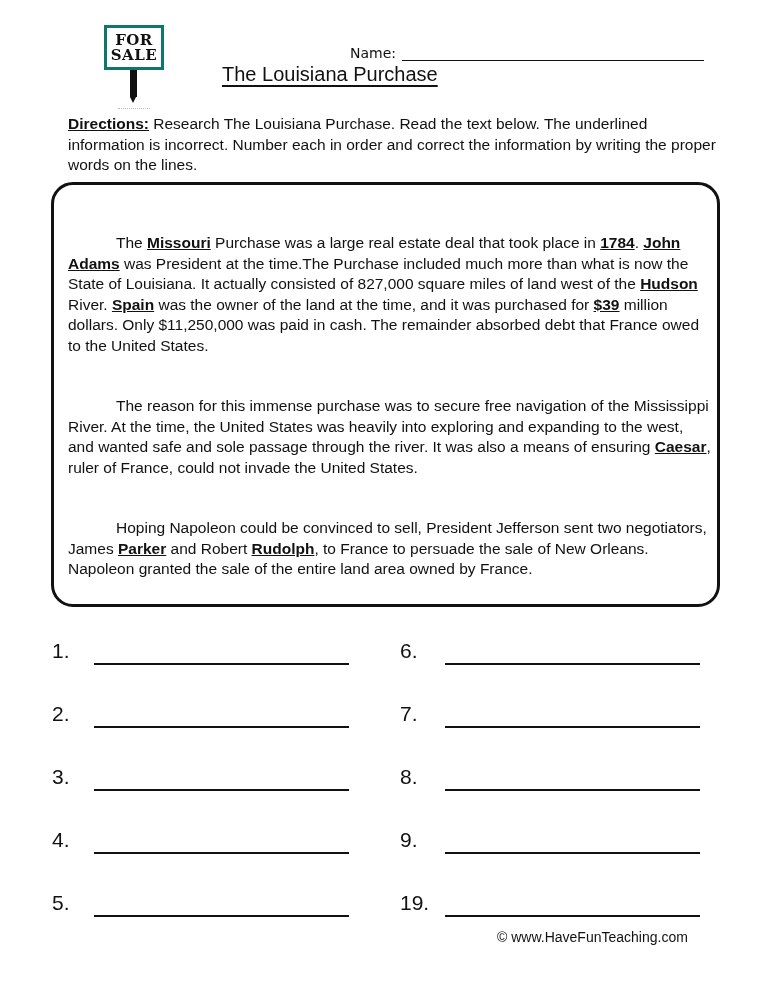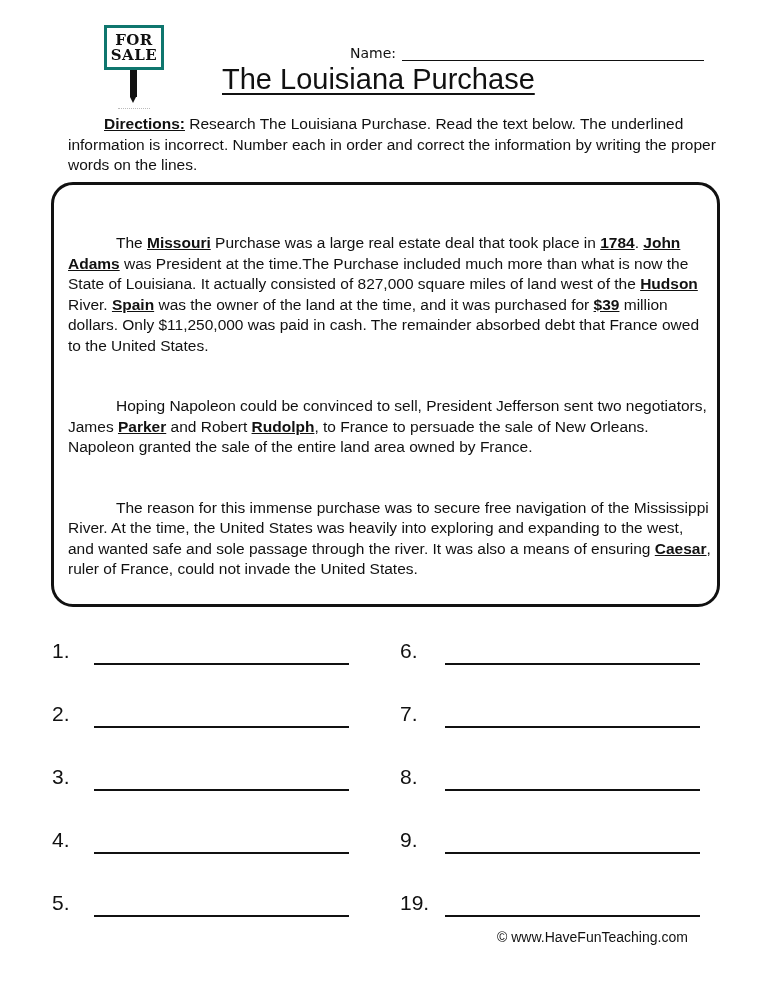--- a/index.html
+++ b/index.html
@@ -27,30 +27,30 @@
       border-bottom: 1px dotted #bbb;
     }
 
     
     .name-row { position: absolute; left: 350px; top: 45px; display: flex; align-items: flex-end; }
     .name-label { font-family: "DejaVu Sans", sans-serif; font-size: 14px; color: #111; }
     .name-line { width: 302px; height: 16px; border-bottom: 1.5px solid #111; margin-left: 6px; }
 
     
     .title {
-      position: absolute; left: 222px; top: 63px; font-size: 29px; font-weight: normal;
+      position: absolute; left: 222px; top: 63px; font-size: 20px; font-weight: normal;
       text-decoration: underline; text-decoration-thickness: 2px; text-underline-offset: 4px; color: #111;
     }
 
     
     .directions {
       position: absolute; left: 68px; top: 114px; width: 650px;
       font-size: 15.5px; line-height: 20.5px; color: #111;
     }
-    .directions .label { font-weight: bold; text-decoration: underline; margin-left: 36px; }
+    .directions .label { font-weight: bold; text-decoration: underline; }
 
     
     .passage-box {
       position: absolute; left: 51px; top: 182px; width: 669px; height: 425px;
       border: 3px solid #111; border-radius: 22px;
     }
     .passage {
       position: absolute; left: 68px; top: 193px; width: 645px;
       font-size: 15.5px; line-height: 20.5px; color: #111;
     }
@@ -86,22 +86,22 @@
 
 <h1 class="title">The Louisiana Purchase</h1>
 
 <div class="directions">
   <span class="label">Directions:</span><span> Research The Louisiana Purchase.  Read the text below.  The underlined information is incorrect.  Number each in order and correct the information by writing the proper words on the lines.</span>
 </div>
 
 <div class="passage-box"></div>
 <div class="passage">
   <p><span>The </span><span class="err">Missouri</span><span> Purchase was a large real estate deal that took place in </span><span class="err">1784</span><span>. </span><span class="err">John Adams</span><span> was President at the time.The Purchase included much more than what is now the State of Louisiana.  It actually consisted of 827,000 square miles of land west of the </span><span class="err">Hudson</span><span> River.  </span><span class="err">Spain</span><span> was the owner of the land at the time, and it was purchased for </span><span class="err">$39</span><span> million dollars.  Only $11,250,000 was paid in cash.  The remainder absorbed debt that France owed to the United States.</span></p>
+  <p><span>The reason for this immense purchase was to secure free navigation of the Mississippi River.  At the time, the United States was heavily into exploring and expanding to the west, and wanted safe and sole passage through the river.  It was also a means of ensuring </span><span class="err">Caesar</span><span>, ruler of France, could not invade the United States.</span></p>
   <p><span>Hoping Napoleon could be convinced to sell, President Jefferson sent two negotiators, James </span><span class="err">Parker</span><span> and Robert </span><span class="err">Rudolph</span><span>, to France to persuade the sale of New Orleans.  Napoleon granted the sale of the entire land area owned by France.</span></p>
-  <p><span>The reason for this immense purchase was to secure free navigation of the Mississippi River.  At the time, the United States was heavily into exploring and expanding to the west, and wanted safe and sole passage through the river.  It was also a means of ensuring </span><span class="err">Caesar</span><span>, ruler of France, could not invade the United States.</span></p>
 </div>
 
 <div class="answers">
   <div class="answer" style="left:52px; top:639px;">
     <span class="answer-num">1.</span>
     <div class="answer-line" style="margin-left:-8px;"></div>
   </div>
   <div class="answer" style="left:52px; top:702px;">
     <span class="answer-num">2.</span>
     <div class="answer-line" style="margin-left:-8px;"></div>

